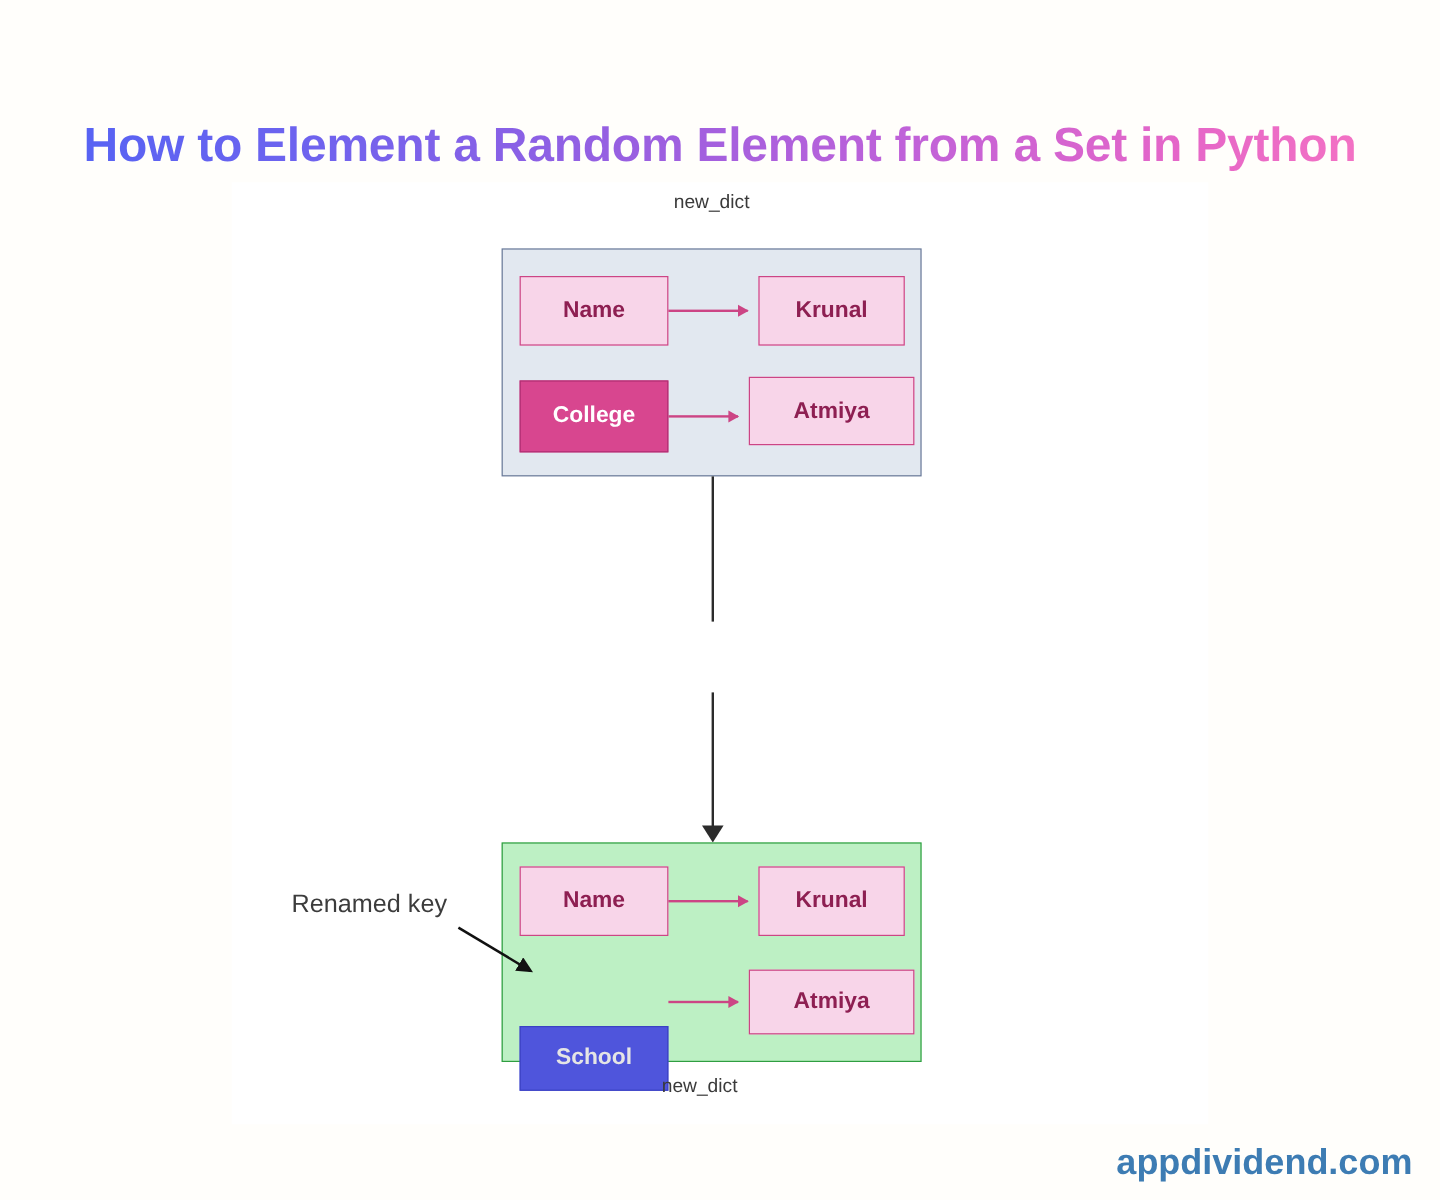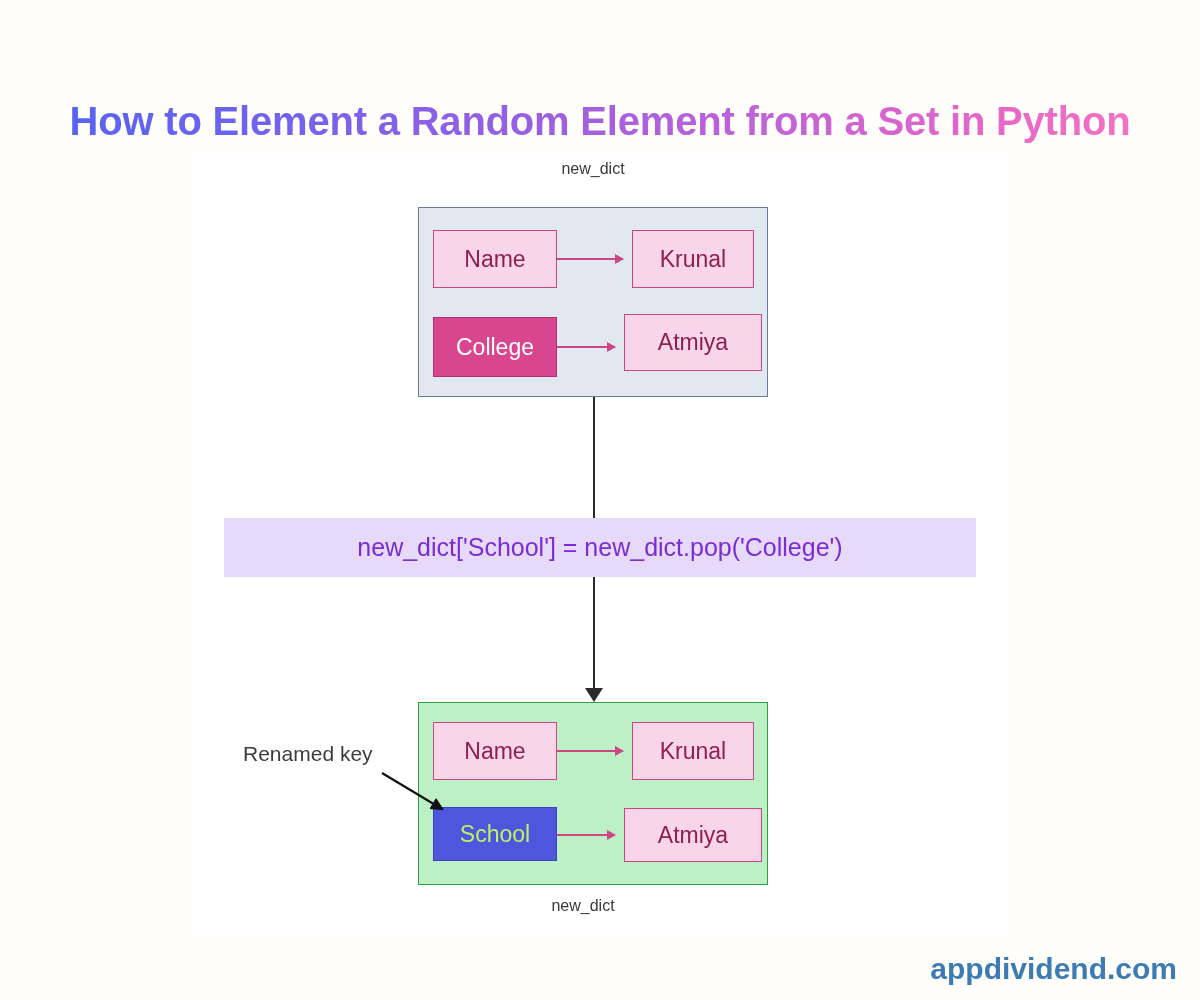--- a/index.html
+++ b/index.html
@@ -94,36 +94,38 @@
     border: 1.5px solid #2f9e41;
   }
 
   
   .cell {
     position: absolute;
     box-sizing: border-box;
     display: flex;
     align-items: center;
     justify-content: center;
-    font-size: 23px;
+    font-size: 19px;
+    font-weight: bold;
   }
   .cell-pink {
     background: #f8d5e9;
     border: 1.6px solid #cc4585;
     color: #8e1f52;
   }
   .cell-magenta {
     background: #d8468f;
     border: 1.6px solid #b12e72;
     color: #ffffff;
   }
   .cell-blue {
     background: #4f55dc;
     border: 1.6px solid #3b41c4;
-    color: #bef264;
+    color: #e5e5e5;
+    margin-top: 48px;
   }
 
   
   #cell-name-top   { left: 433px; top: 230px; width: 124px; height: 58px; }
   #cell-krunal-top { left: 632px; top: 230px; width: 122px; height: 58px; }
   #cell-college    { left: 433px; top: 317px; width: 124px; height: 60px; text-align: center; }
   #cell-atmiya-top { left: 624px; top: 314px; width: 138px; height: 57px; }
 
   
   #cell-name-bot   { left: 433px; top: 722px; width: 124px; height: 58px; }
@@ -238,21 +240,20 @@
   <div class="cell cell-pink" id="cell-krunal-top">Krunal</div>
 
   <div class="cell cell-magenta" id="cell-college">College</div>
 
   <div class="pink-arrow" id="arrow-college-atmiya"></div>
 
   <div class="cell cell-pink" id="cell-atmiya-top">Atmiya</div>
 
   <div id="flow-line-1"></div>
 
-  <div id="code-box">new_dict['School'] = new_dict.pop('College')</div>
 
   <div id="flow-line-2"></div>
   <div id="flow-arrowhead-2"></div>
 
   <div class="dict-container" id="dict-container-bottom"></div>
 
   <div class="cell cell-pink" id="cell-name-bot">Name</div>
 
   <div class="pink-arrow" id="arrow-name-krunal-bot"></div>
 

